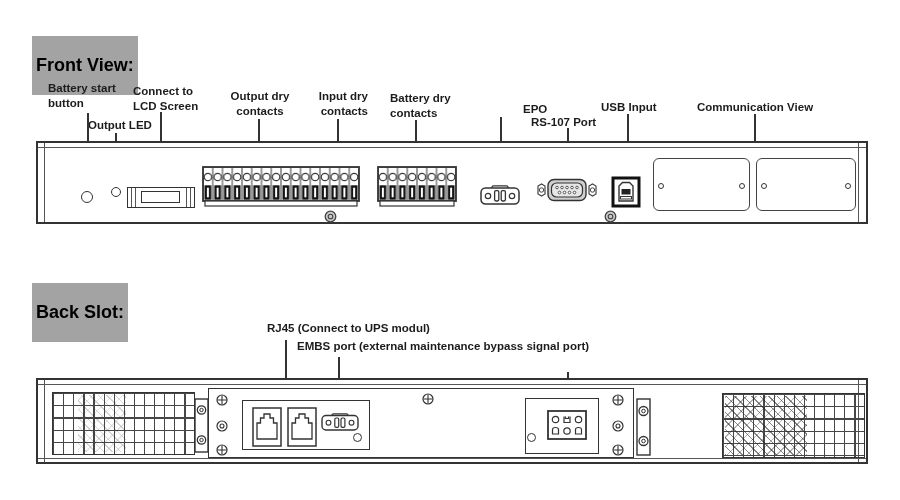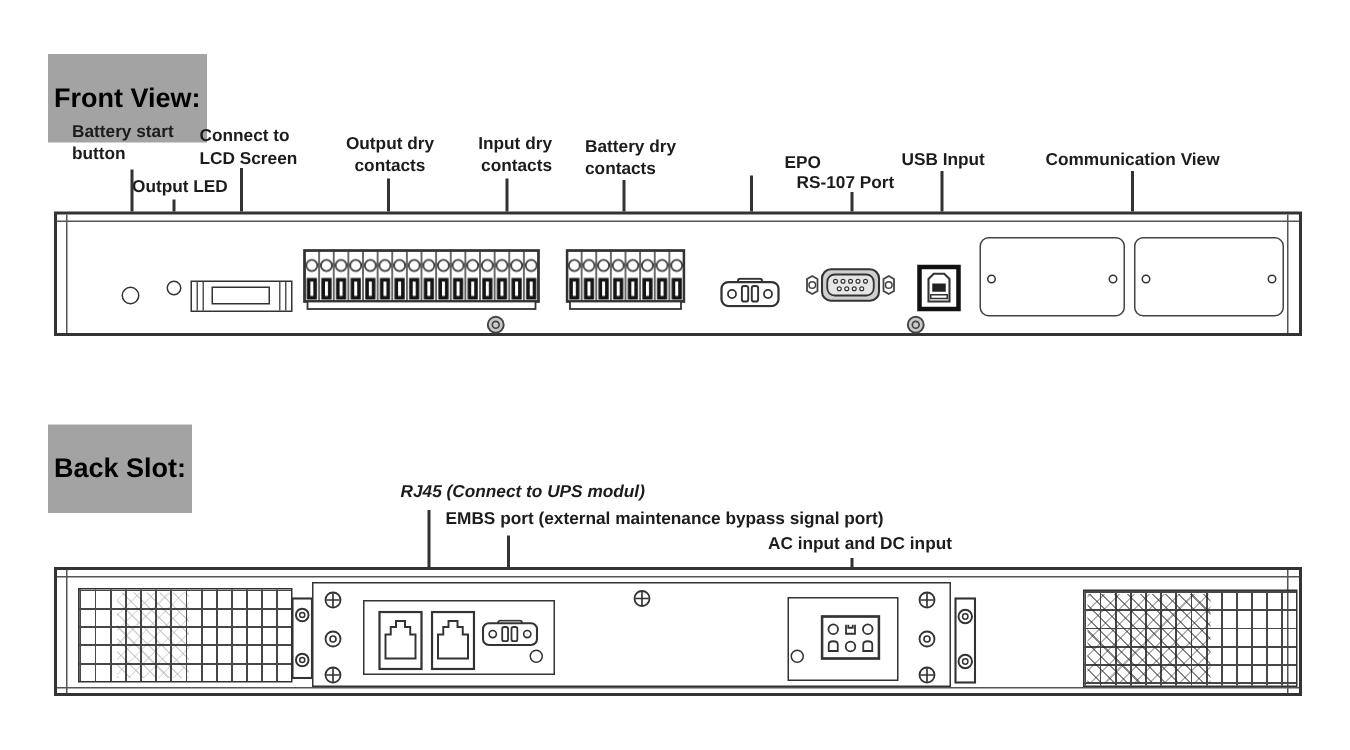--- a/index.html
+++ b/index.html
@@ -175,23 +175,22 @@
     <div class="circ" style="left:4px;top:24px;width:4px;height:4px;border-width:1px;"></div>
     <div class="circ" style="right:4px;top:24px;width:4px;height:4px;border-width:1px;"></div>
   </div>
   <div class="slot" style="left:756px;top:158px;width:98px;height:51px;">
     <div class="circ" style="left:4px;top:24px;width:4px;height:4px;border-width:1px;"></div>
     <div class="circ" style="right:4px;top:24px;width:4px;height:4px;border-width:1px;"></div>
   </div>
 
   <div class="title" style="left:32px;top:283px;">Back Slot:</div>
 
-  <div class="lbl" style="left:267px;top:321px;font-style:italic;">RJ45 (Connect to UPS modul)</div>
+  <div class="lbl" style="left:267px;top:321px;">RJ45 (Connect to UPS modul)</div>
   <div class="lbl" style="left:297px;top:339px;">EMBS port (external maintenance bypass signal port)</div>
-  <div class="lbl" style="left:512px;top:356px;">AC input and DC input</div>
 
   <div class="vline" style="left:285px;top:340px;height:52px;"></div>
   <div class="hline" style="left:267px;top:392px;width:36px;"></div>
   <div class="vline" style="left:267px;top:392px;height:28px;"></div>
   <div class="vline" style="left:301.5px;top:392px;height:28px;"></div>
   <div class="vline" style="left:338px;top:357px;height:59px;"></div>
   <div class="vline" style="left:567px;top:372px;height:40px;"></div>
 
   <div class="chassis" style="left:36px;top:378px;width:828px;height:82px;">
     <div class="inner-line-h" style="top:4px;"></div>

